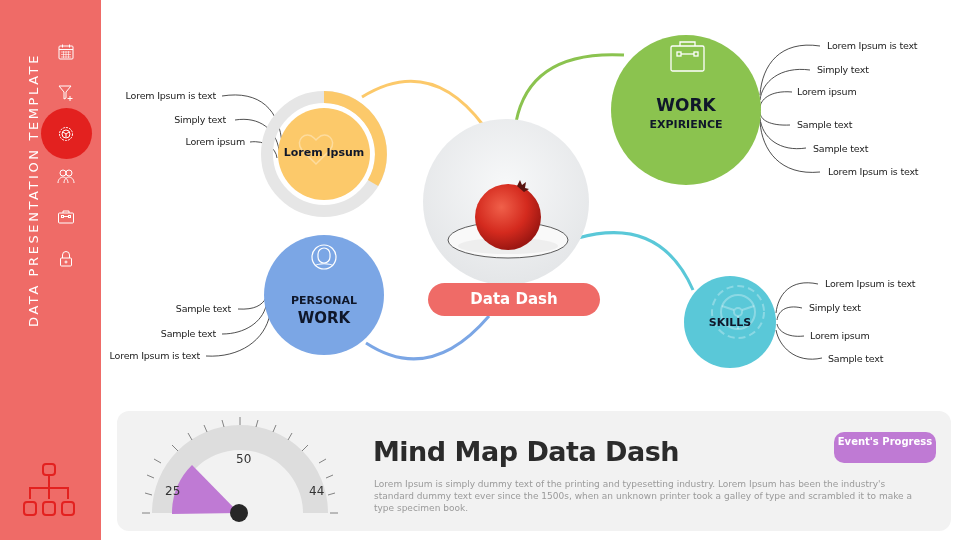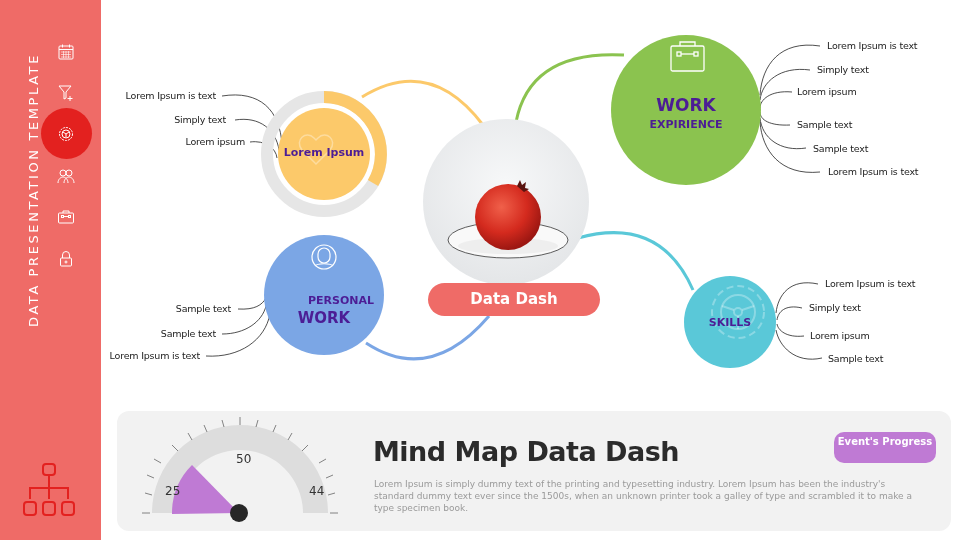--- a/index.html
+++ b/index.html
@@ -12,21 +12,21 @@
     color: #ffffff; font-size: 13px; letter-spacing: 2.6px; white-space: nowrap;
     font-family: "DejaVu Sans", sans-serif; font-weight: normal;
   }
   .side-icon { position: absolute; left: 56px; width: 20px; height: 20px; }
   .side-icon svg { width: 20px; height: 20px; display: block; }
   .side-active { position: absolute; left: 41px; top: 108px; width: 51px; height: 51px; border-radius: 50%; background: #e3211f; }
   .org-icon { position: absolute; left: 20px; top: 462px; width: 58px; height: 58px; }
   svg.map { position: absolute; left: 0; top: 0; }
 
   .label { position: absolute; font-size: 9.5px; color: #222; white-space: nowrap; font-family: "DejaVu Sans", sans-serif; letter-spacing: -0.2px; }
-  .node-text { position: absolute; color: #4c1d95; font-weight: bold; text-align: center; font-family: "DejaVu Sans", sans-serif; }
+  .node-text { position: absolute; color: #0f172a; font-weight: bold; text-align: center; font-family: "DejaVu Sans", sans-serif; }
 
   .pill { position: absolute; left: 428px; top: 283px; width: 172px; height: 33px; border-radius: 17px; background: #ef6b67;
     color: #fff; font-weight: bold; font-size: 15px; text-align: center; line-height: 33px; font-family: "DejaVu Sans", sans-serif; }
 
   .panel { position: absolute; left: 117px; top: 411px; width: 834px; height: 120px; background: #f2f2f2; border-radius: 12px; }
   .panel-title { position: absolute; left: 373px; top: 436px; font-size: 27px; font-weight: bold; color: #2b2b2b; font-family: "DejaVu Sans", sans-serif; letter-spacing: -0.5px; }
   .panel-desc { position: absolute; left: 374px; top: 478px; width: 545px; font-size: 9px; line-height: 12px; color: #9a9a9a; font-family: "DejaVu Sans", sans-serif; }
   .badge { position: absolute; left: 834px; top: 432px; width: 102px; height: 31px; border-radius: 10px; background: #bf7ad4; color: #fff;
     font-size: 10px; font-weight: bold; text-align: center; line-height: 19px; font-family: "DejaVu Sans", sans-serif; }
   .gauge-label { position: absolute; font-size: 12px; color: #333; font-family: "DejaVu Sans", sans-serif; margin-top: 33px; }
@@ -168,21 +168,21 @@
   <circle cx="730" cy="322" r="46" fill="#5ac8d8"></circle>
   <g stroke="#ffffff" stroke-opacity="0.3" stroke-width="2" fill="none">
     <circle cx="738" cy="312" r="26" stroke-dasharray="7 4"></circle>
     <circle cx="738" cy="312" r="17"></circle>
     <circle cx="738" cy="312" r="4"></circle>
     <path d="M722 306 l12 4 M754 306 l-12 4 M738 316 v13"></path>
   </g>
 </svg>
 
 <div class="node-text" style="left:278px; top:146px; width:92px; font-size:11px;">Lorem Ipsum</div>
-<div class="node-text" style="left:274px; top:294px; width:100px; font-size:11px;text-align:right;">PERSONAL</div>
+<div class="node-text" style="left:274px; top:294px; width:100px; font-size:11px;">PERSONAL</div>
 <div class="node-text" style="left:274px; top:309px; width:100px; font-size:15px;">WORK</div>
 <div class="node-text" style="left:626px; top:95px; width:120px; font-size:17px;">WORK</div>
 <div class="node-text" style="left:626px; top:118px; width:120px; font-size:11px;">EXPIRIENCE</div>
 <div class="node-text" style="left:690px; top:316px; width:80px; font-size:11px;">SKILLS</div>
 
 <div class="pill">Data Dash</div>
 
 <div class="label" style="right:744px; top:90px;">Lorem Ipsum is text</div>
 <div class="label" style="right:734px; top:114px;">Simply  text</div>
 <div class="label" style="right:715px; top:136px;">Lorem ipsum</div>

